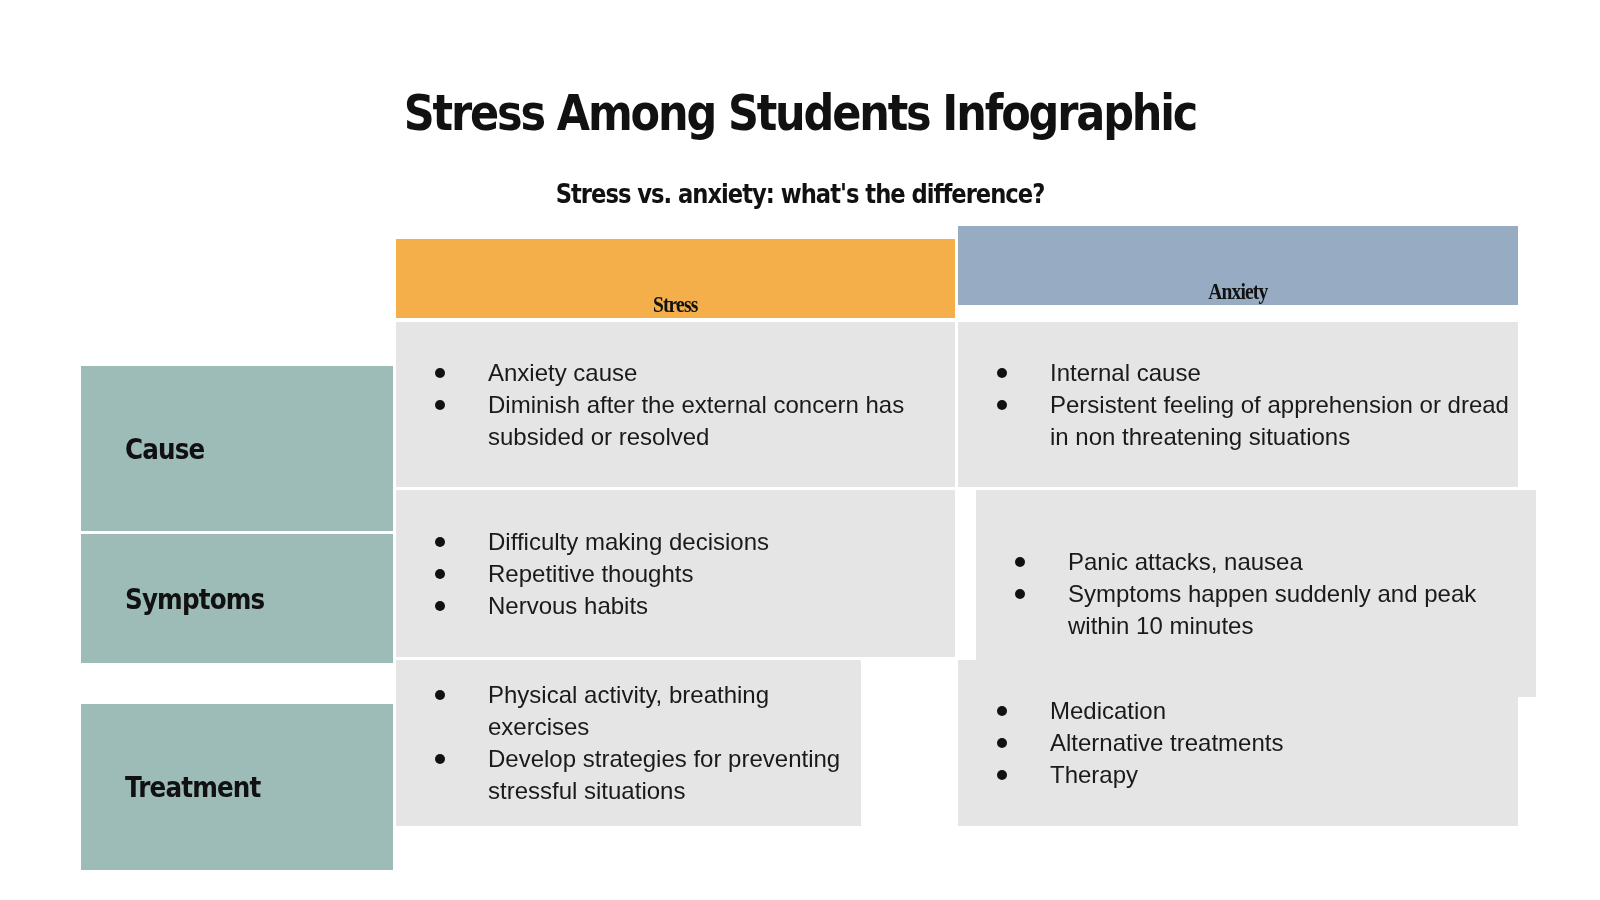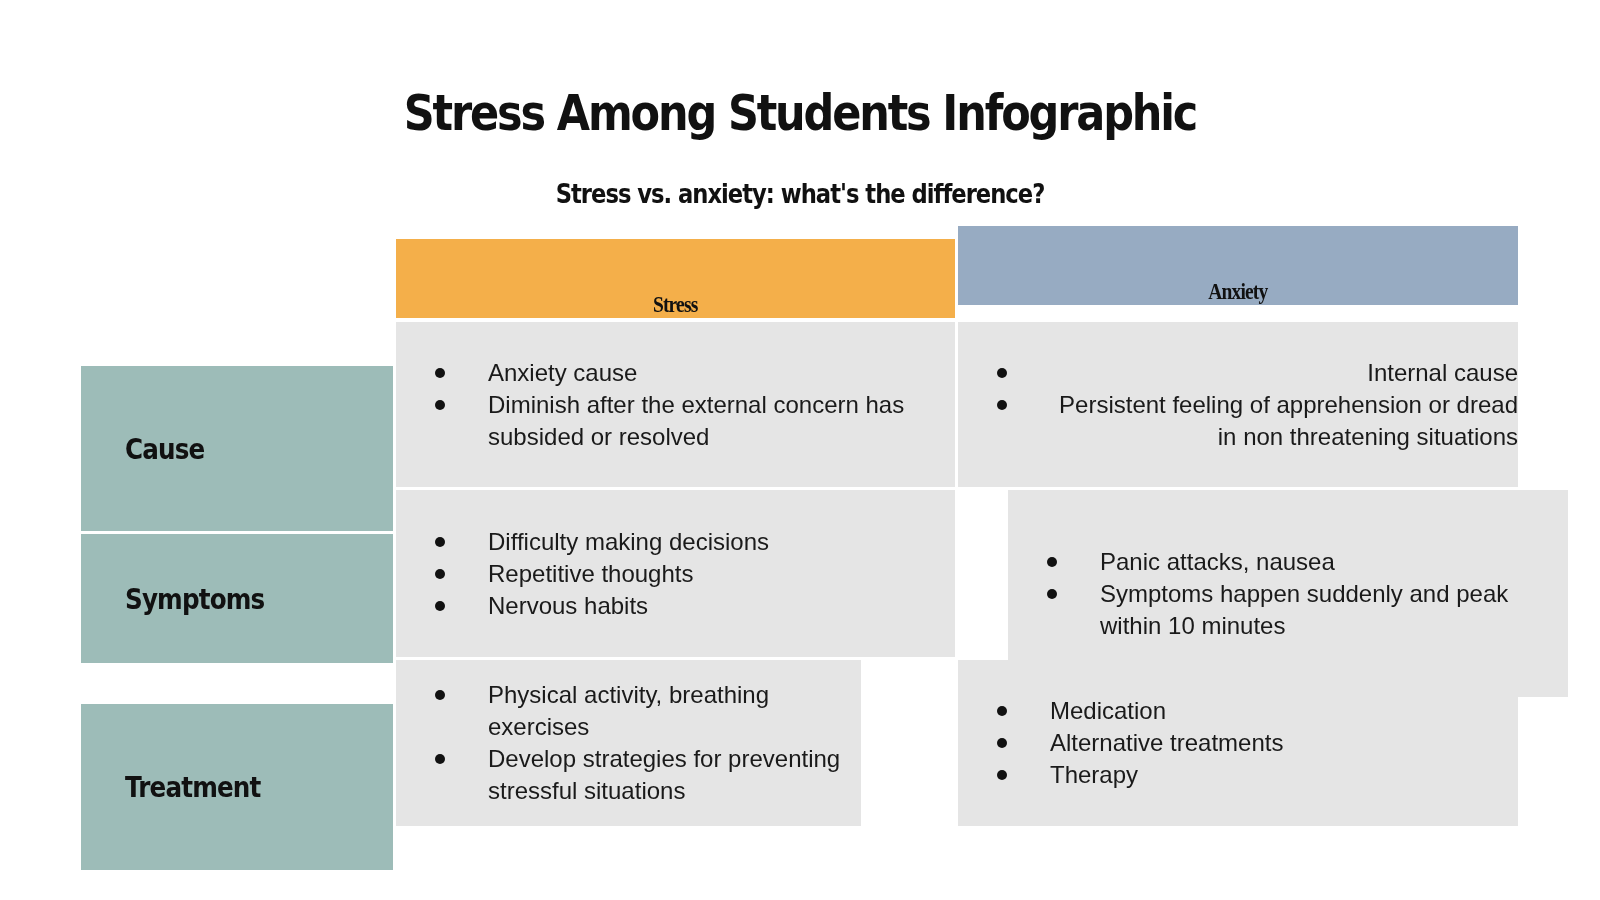--- a/index.html
+++ b/index.html
@@ -124,38 +124,38 @@
 
   <div class="cell row-label" style="--teal:#9DBCB8; left:81px; top:322px; width:312px; height:165px;">
     <span>Cause</span>
   </div>
   <div class="cell body-cell" style="--gray:#E5E5E5; left:396px; top:322px; width:559px; height:165px;">
     <ul class="bullets">
       <li><span class="dot"></span><span>Anxiety cause</span></li>
       <li><span class="dot"></span><span>Diminish after the external concern has subsided or resolved</span></li>
     </ul>
   </div>
-  <div class="cell body-cell" style="--gray:#E5E5E5; left:958px; top:322px; width:560px; height:165px;text-align:right;">
+  <div class="cell body-cell" style="--gray:#E5E5E5; left:958px; top:322px; width:560px; height:165px;">
     <ul class="bullets">
       <li><span class="dot"></span><span>Internal cause</span></li>
       <li><span class="dot"></span><span>Persistent feeling of apprehension or dread in non threatening situations</span></li>
     </ul>
   </div>
 
   <div class="cell row-label" style="--teal:#9DBCB8; left:81px; top:490px; width:312px; height:129px;">
     <span>Symptoms</span>
   </div>
   <div class="cell body-cell" style="--gray:#E5E5E5; left:396px; top:490px; width:559px; height:167px;">
     <ul class="bullets">
       <li><span class="dot"></span><span>Difficulty making decisions</span></li>
       <li><span class="dot"></span><span>Repetitive thoughts</span></li>
       <li><span class="dot"></span><span>Nervous habits</span></li>
     </ul>
   </div>
-  <div class="cell body-cell" style="--gray:#E5E5E5; left:1008px; top:490px; width:560px; height:207px;">
+  <div class="cell body-cell" style="--gray:#E5E5E5; left:976px; top:490px; width:560px; height:207px;">
     <ul class="bullets">
       <li><span class="dot"></span><span>Panic attacks, nausea</span></li>
       <li><span class="dot"></span><span>Symptoms happen suddenly and peak within 10 minutes</span></li>
     </ul>
   </div>
 
   <div class="cell row-label" style="--teal:#9DBCB8; left:81px; top:660px; width:312px; height:166px;">
     <span>Treatment</span>
   </div>
   <div class="cell body-cell" style="--gray:#E5E5E5; left:396px; top:660px; width:465px; height:166px;">

